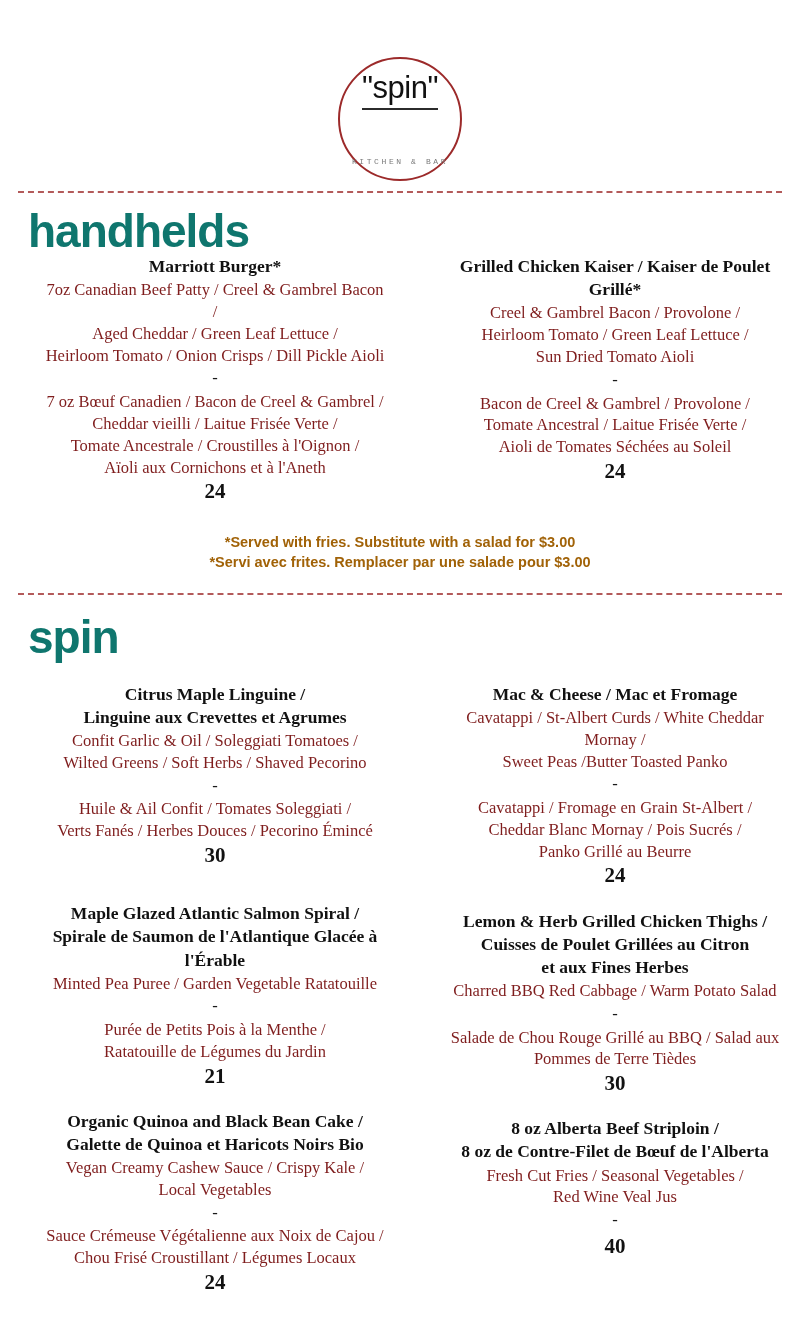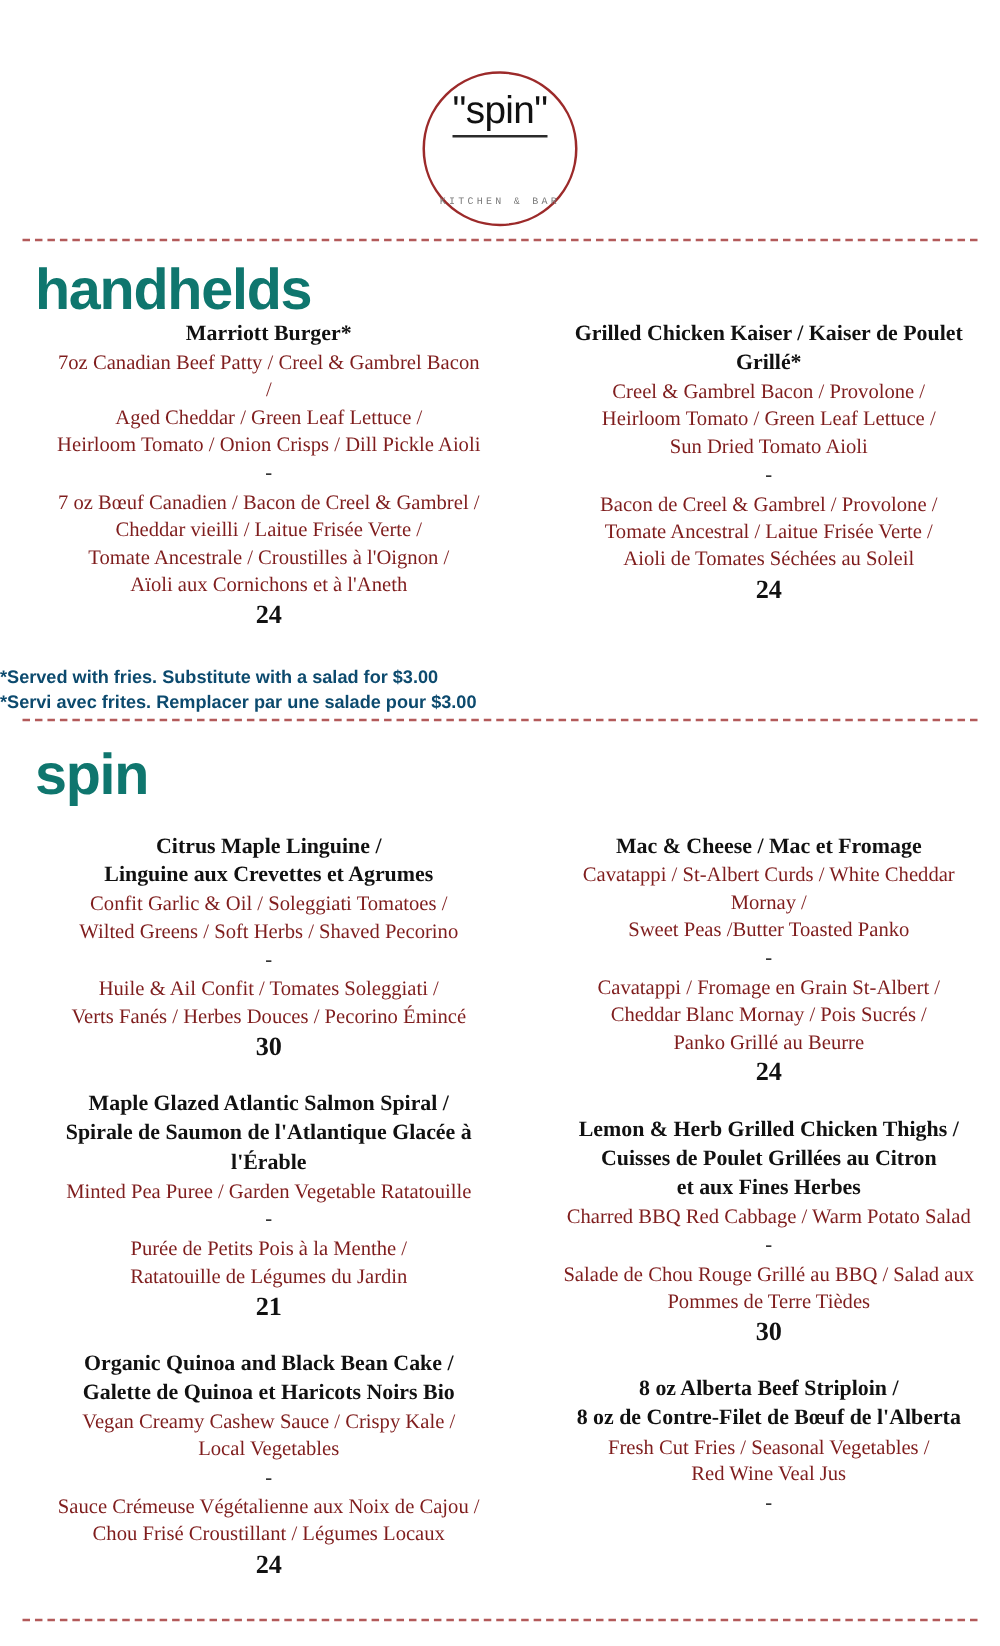--- a/index.html
+++ b/index.html
@@ -128,26 +128,27 @@
     font-family: "Liberation Serif", serif;
     font-weight: bold;
     font-size: 21px;
     line-height: 1.3;
     color: #111111;
     margin: 0;
   }
 
   
   .footnote {
+    text-align: center;
     font-family: "Liberation Sans", sans-serif;
     font-weight: bold;
     font-size: 14.5px;
     line-height: 1.42;
-    color: #0c4a6e;
-    margin: 6px 0 2px 0;
+    color: #a16207;
+    margin: 6px 0 20px 0;
   }
   .footnote p { margin: 0; }
 
   .spacer-bottom { height: 10px; }
 </style>
 </head>
 <body>
 
 <div class="page">
 
@@ -212,21 +213,21 @@
           <p class="item-name">Citrus Maple Linguine /
 Linguine aux Crevettes et Agrumes</p>
           <p class="item-desc">Confit Garlic &amp; Oil / Soleggiati Tomatoes /
 Wilted Greens / Soft Herbs / Shaved Pecorino</p>
           <p class="item-sep">-</p>
           <p class="item-desc">Huile &amp; Ail Confit / Tomates Soleggiati /
 Verts Fanés / Herbes Douces / Pecorino Émincé</p>
           <p class="item-price">30</p>
         </div>
 
-        <div class="item" style="margin-top:20px;">
+        <div class="item" style="margin-top:33px;">
           <p class="item-name">Maple Glazed Atlantic Salmon Spiral /
 Spirale de Saumon de l'Atlantique Glacée à l'Érable</p>
           <p class="item-desc">Minted Pea Puree / Garden Vegetable Ratatouille</p>
           <p class="item-sep">-</p>
           <p class="item-desc">Purée de Petits Pois à la Menthe /
 Ratatouille de Légumes du Jardin</p>
           <p class="item-price">21</p>
         </div>
 
         <div class="item" style="margin-top:20px;">
@@ -264,20 +265,21 @@
 Pommes de Terre Tièdes</p>
           <p class="item-price">30</p>
         </div>
 
         <div class="item" style="margin-top:18px;">
           <p class="item-name">8 oz Alberta Beef Striploin /
 8 oz de Contre-Filet de Bœuf de l'Alberta</p>
           <p class="item-desc">Fresh Cut Fries / Seasonal Vegetables /
 Red Wine Veal Jus</p>
           <p class="item-sep">-</p>
+          <p class="item-price">40</p>
         </div>
 
       </div>
     </div>
   </div>
 
   <div class="spacer-bottom"></div>
   <hr class="divider">
 
 </div>

